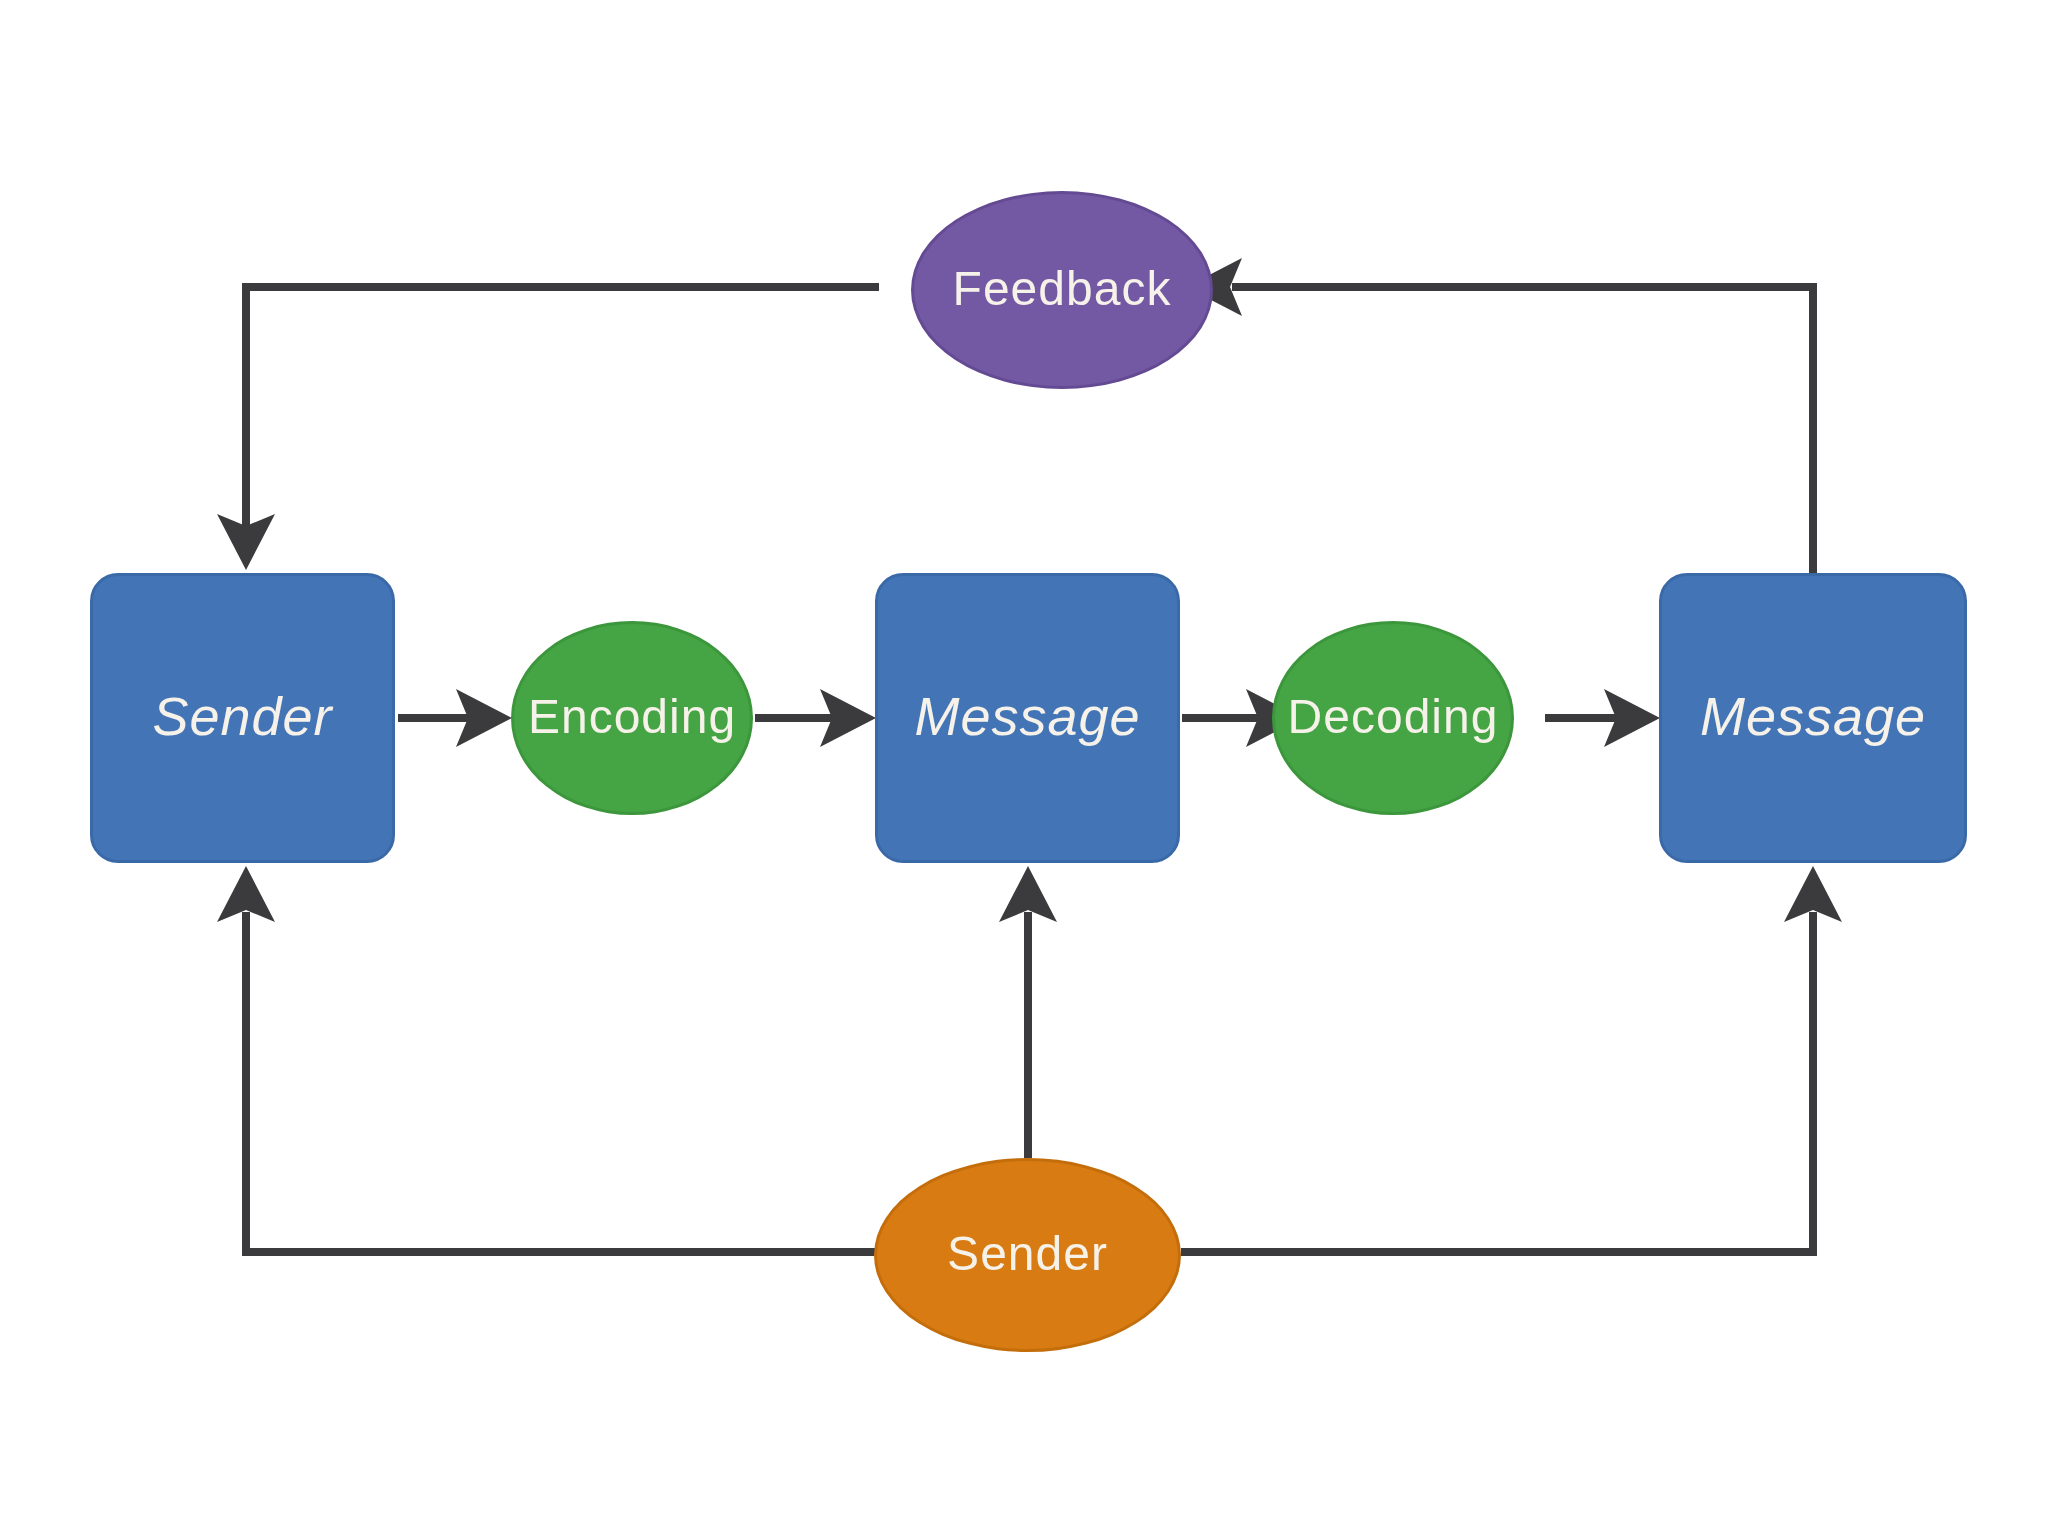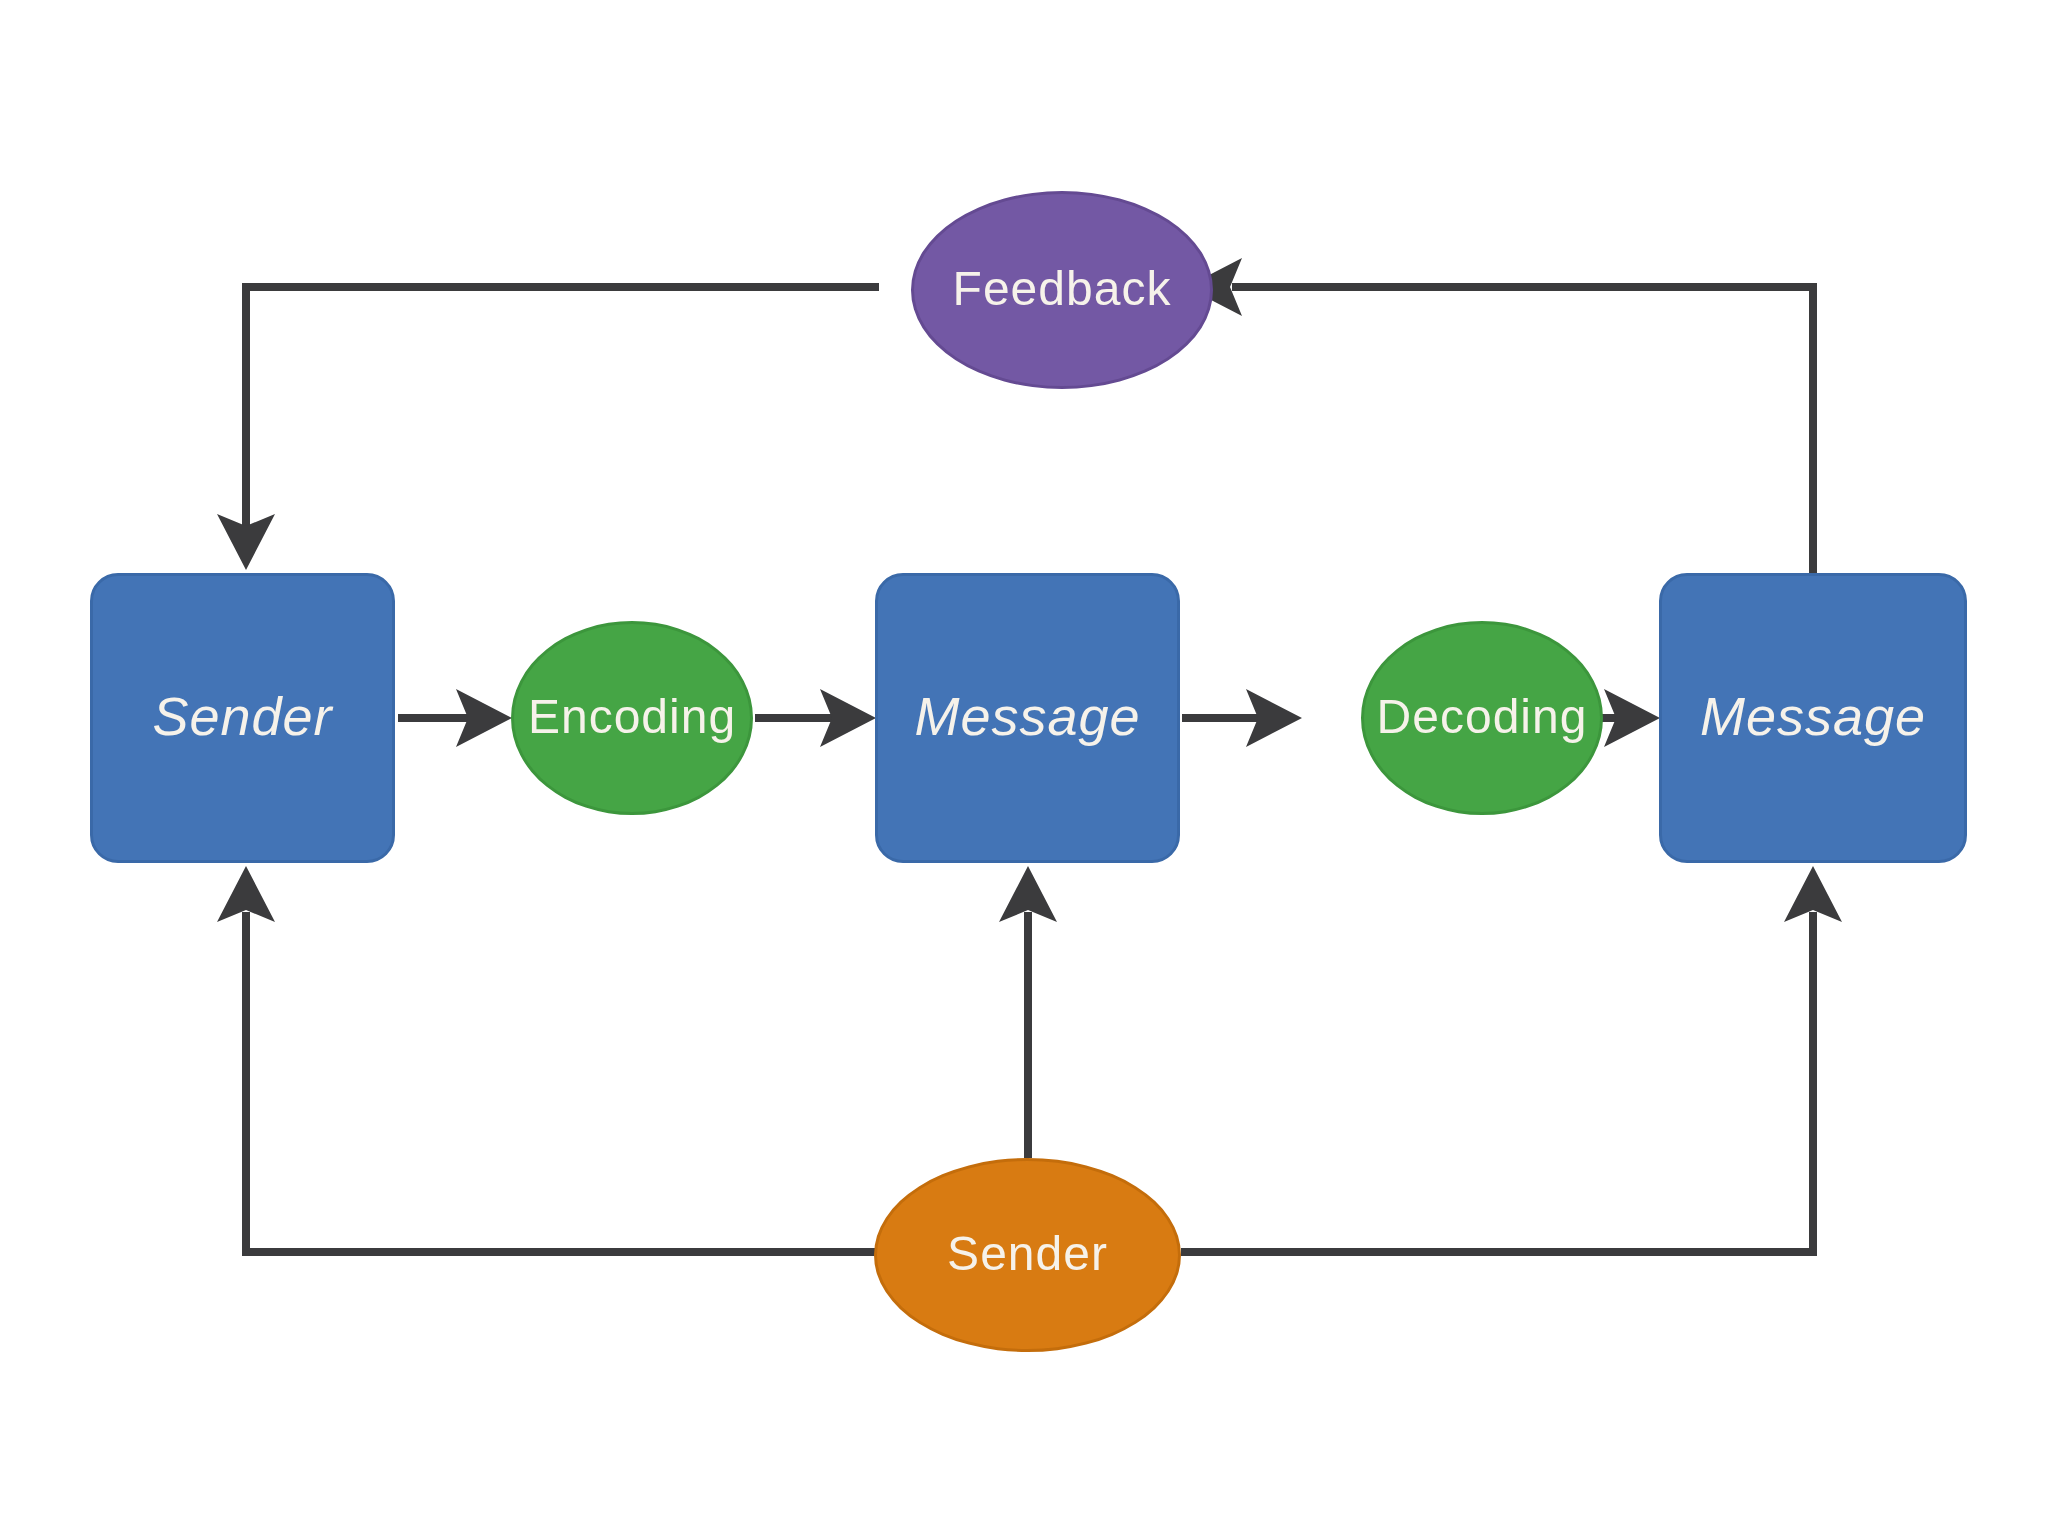--- a/index.html
+++ b/index.html
@@ -127,21 +127,21 @@
   </div>
 
   <div class="node ellipse green" style="left:511px; top:621px; width:242px; height:194px;">
     <span>Encoding</span>
   </div>
 
   <div class="node rect" style="left:875px; top:573px; width:305px; height:290px;">
     <span>Message</span>
   </div>
 
-  <div class="node ellipse green" style="left:1361px; top:621px; width:242px; height:194px;">
+  <div class="node ellipse green" style="left:1272px; top:621px; width:242px; height:194px;">
     <span>Decoding</span>
   </div>
 
   <div class="node rect" style="left:1659px; top:573px; width:308px; height:290px;">
     <span>Message</span>
   </div>
 
   <div class="node ellipse purple" style="left:911px; top:191px; width:302px; height:198px;">
     <span>Feedback</span>
   </div>

